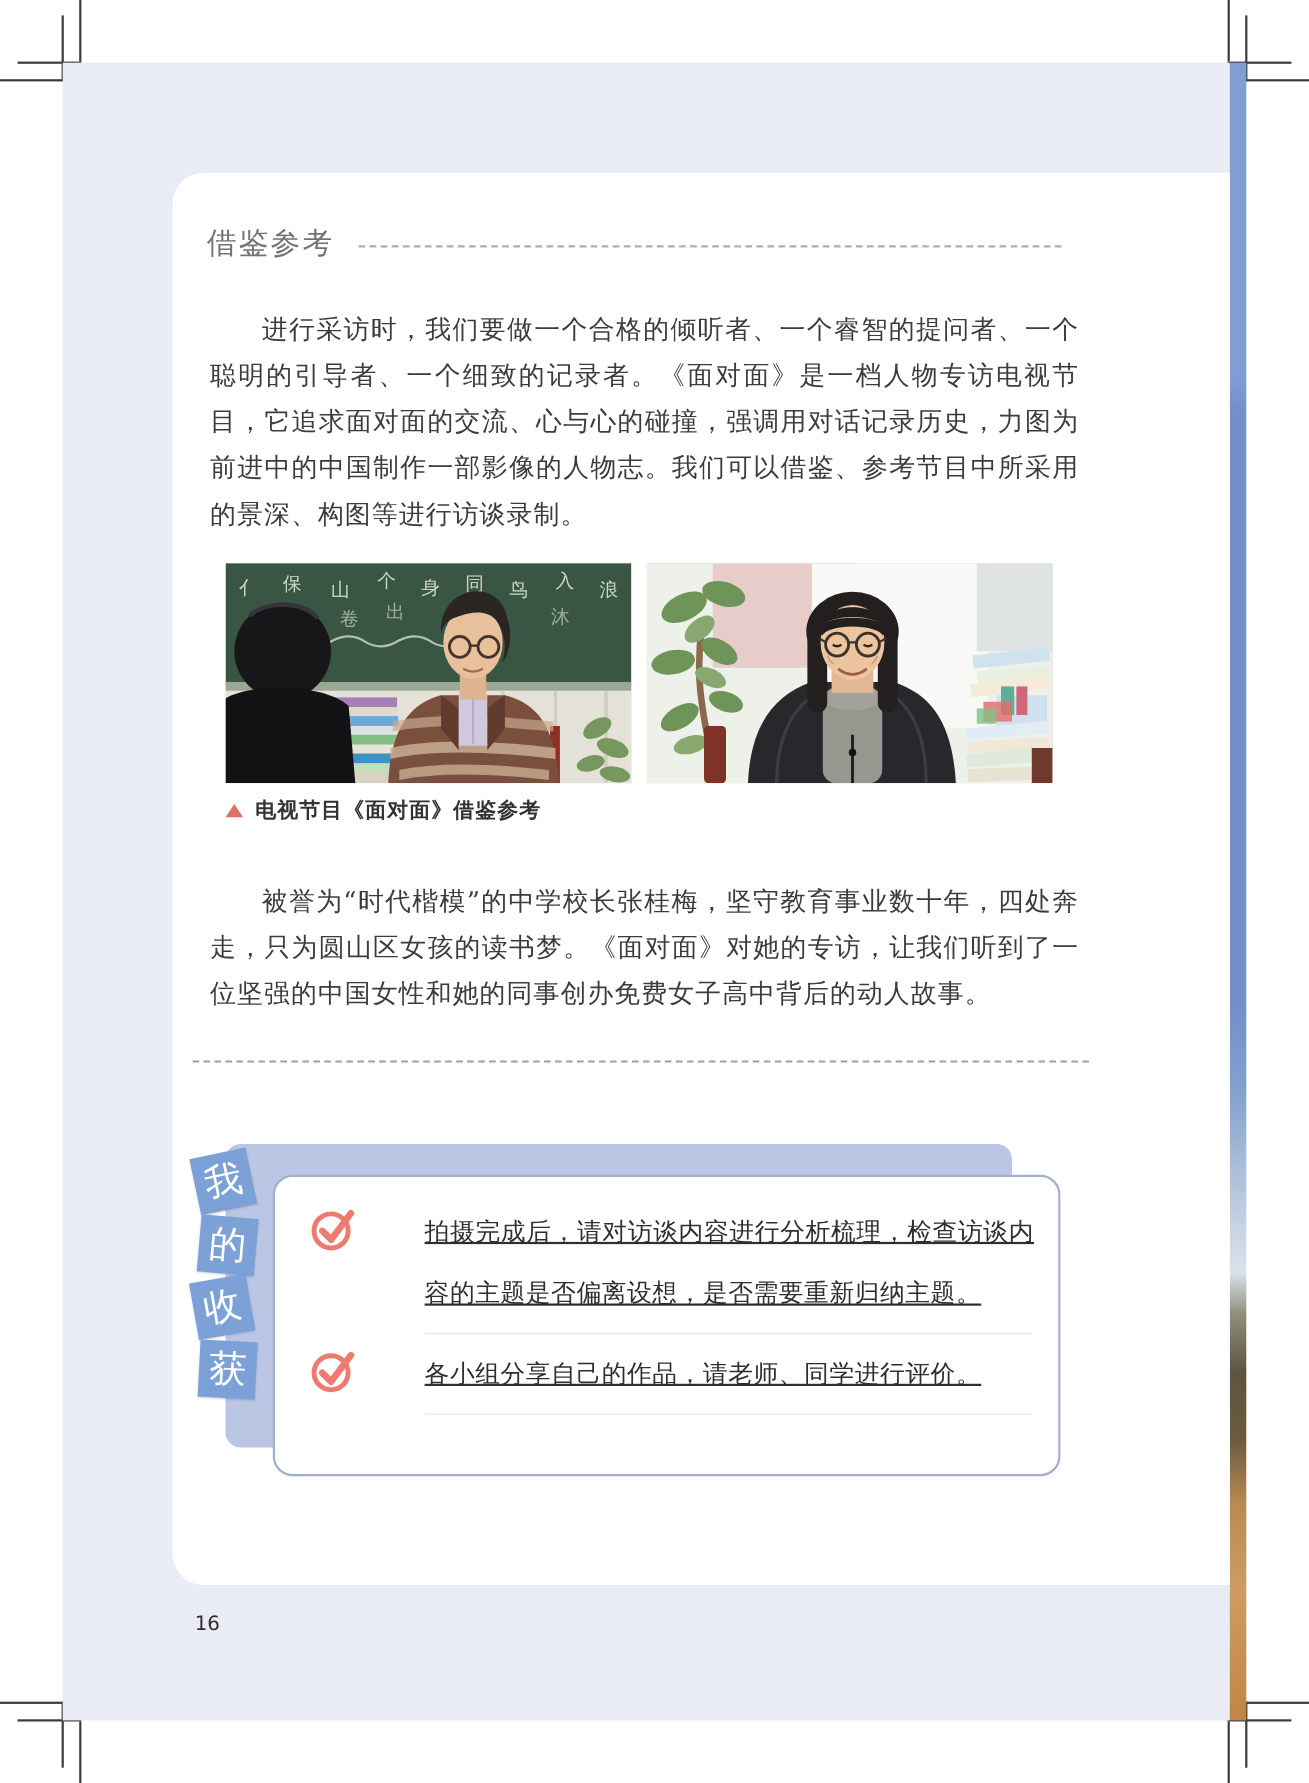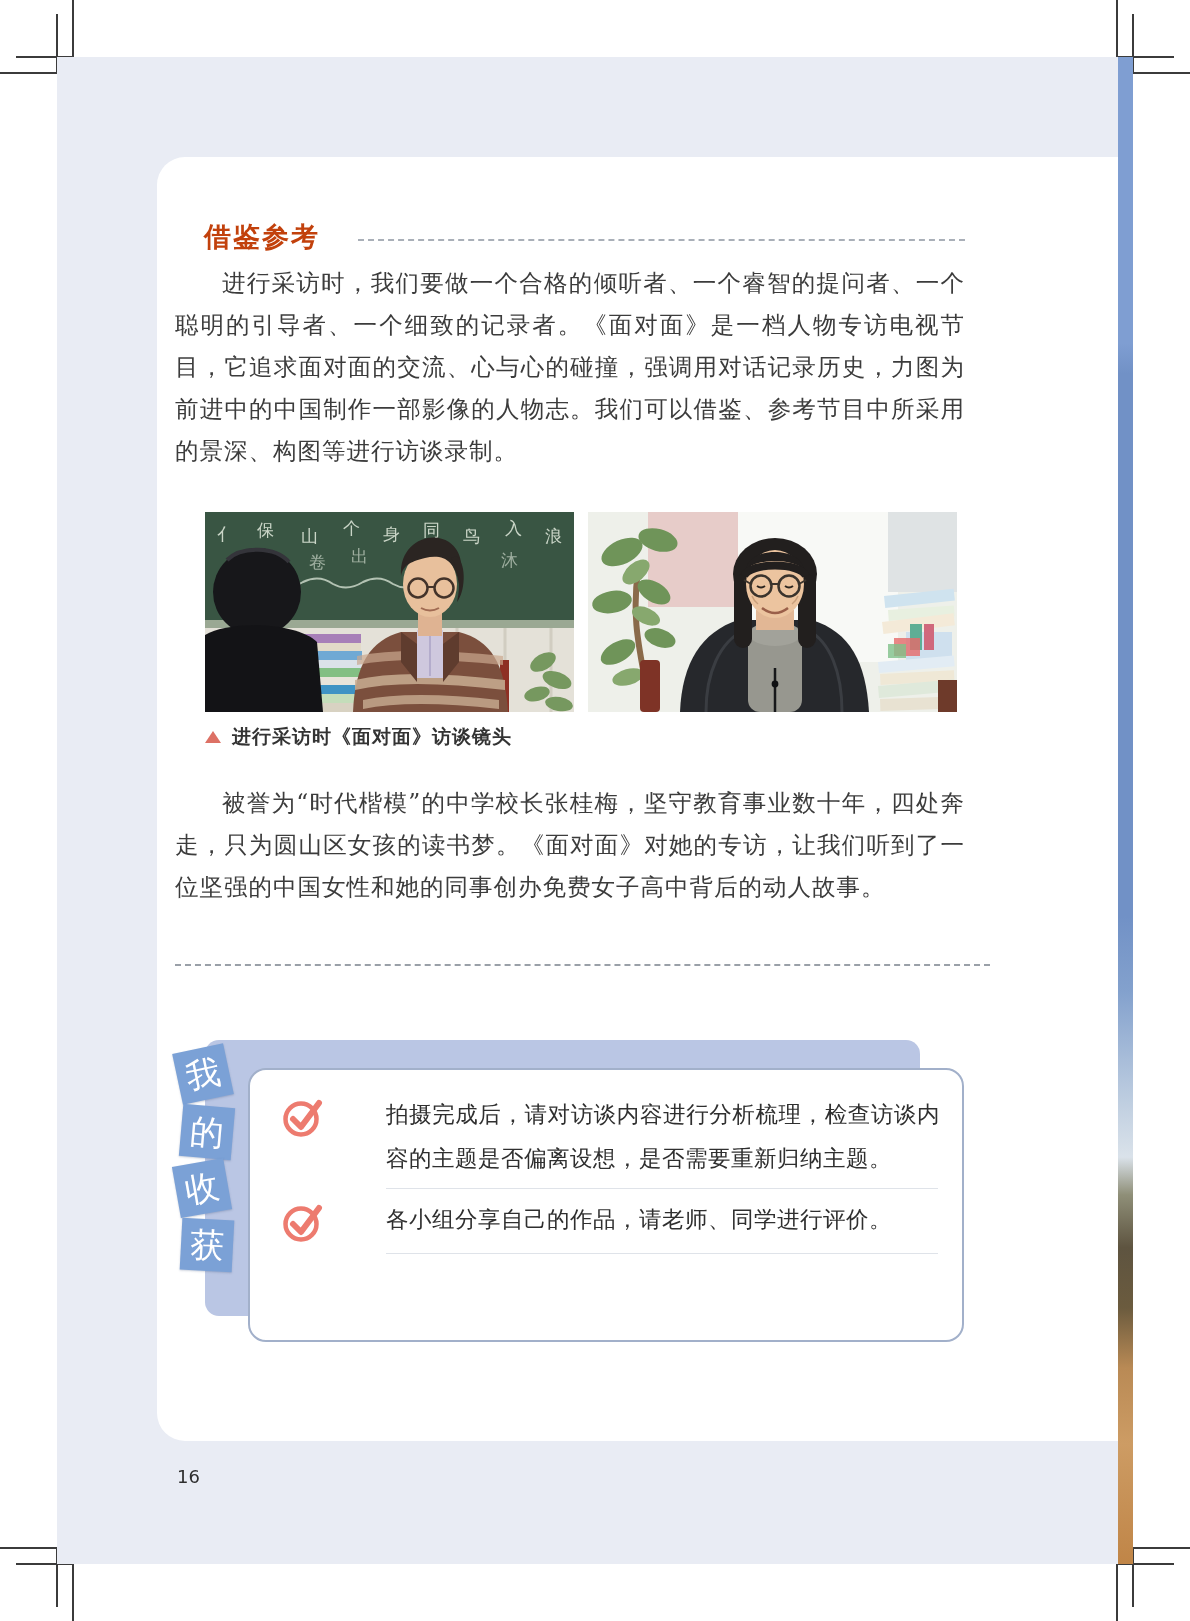--- a/index.html
+++ b/index.html
@@ -30,32 +30,32 @@
     position:absolute; left:157px; top:157px; width:961px; height:1284px;
     background:#ffffff; border-radius:28px 0 0 28px;
   }
 
   
   .heading-row {
     position:absolute; left:188px; top:203px; width:777px;
     display:flex; align-items:center;
   }
   .section-heading {
-    margin:16px; font-family:"DejaVu Sans", sans-serif;
-    font-size:27px; font-weight:bold; color:#c2410c; letter-spacing:2px;
+    margin:0; font-family:"DejaVu Sans", sans-serif;
+    font-size:27px; font-weight:normal; color:#737373; letter-spacing:2px;
     white-space:nowrap;
   }
   .heading-dash {
     flex:1; height:0; border-top:2px dashed #a9afb8;
     margin-left:22px; transform:translateY(3px);
   }
 
   
   .para {
-    position:absolute; left:175px; width:790px; margin:0;
+    position:absolute; left:175px; width:790px; margin:16px;
     font-size:23.5px; line-height:42px; color:#3c3c3c;
     text-align:justify; text-indent:2em; letter-spacing:1px;
   }
   .para-1 { top:262px; }
   .para-2 { top:782px; }
 
   
   .photos-row {
     position:absolute; left:205px; top:512px; width:752px;
     display:flex; gap:14px;
@@ -90,22 +90,22 @@
   .harvest-card {
     position:absolute; left:248px; top:1068px; width:716px; height:274px;
     box-sizing:border-box; background:#ffffff;
     border:2px solid #a2b0ca; border-radius:18px;
     padding:14px 22px 0 30px;
   }
   .harvest-item { display:flex; align-items:flex-start; padding:8px 0; }
   .check-icon { flex:0 0 46px; width:46px; height:46px; margin-top:2px; }
   .item-text {
     margin:0 0 0 60px; width:556px;
-    font-size:22.5px; line-height:44px; color:#2f2f2f;
-    text-align:justify; letter-spacing:0.5px;
+    font-size:22.5px; line-height:56px; color:#2f2f2f;
+    text-align:justify; letter-spacing:0.5px;text-decoration:underline;
   }
   .item-divider { border-top:1px solid #dfe3e9; margin:0 2px 0 106px; }
 
   .tab-tile {
     position:absolute; width:52px; height:52px; background:#7ba1d6;
     color:#ffffff; font-size:34px; line-height:52px; text-align:center;
     font-family:"DejaVu Serif", serif; box-shadow:0 1px 2px rgba(60,80,120,.25);
   }
   .tile-1 { left:177px; top:1048px; transform:rotate(-12deg); }
   .tile-2 { left:181px; top:1106px; transform:rotate(5deg); }
@@ -293,21 +293,21 @@
         <path d="M174 96 Q187 106 200 96" stroke="#9a5f49" stroke-width="2.5" fill="none"></path>
         <path d="M170 92 q-4 -3 -6 -8" stroke="#caa07c" stroke-width="1.5" fill="none"></path>
         <path d="M204 92 q4 -3 6 -8" stroke="#caa07c" stroke-width="1.5" fill="none"></path>
       </g>
     </svg>
   </figure>
 </div>
 
 <div class="caption-row">
   <span class="caption-tri"></span>
-  <span class="caption-text">进行采访时《面对面》访谈镜头</span>
+  <span class="caption-text">电视节目《面对面》借鉴参考</span>
 </div>
 
 <p class="para para-2">被誉为“时代楷模”的中学校长张桂梅，坚守教育事业数十年，四处奔走，只为圆山区女孩的读书梦。《面对面》对她的专访，让我们听到了一位坚强的中国女性和她的同事创办免费女子高中背后的动人故事。</p>
 
 <div class="full-divider"></div>
 
 <div class="harvest-backdrop"></div>
 <div class="harvest-card">
   <div class="harvest-item">
     <svg class="check-icon" viewBox="0 0 46 46" xmlns="http://www.w3.org/2000/svg">

